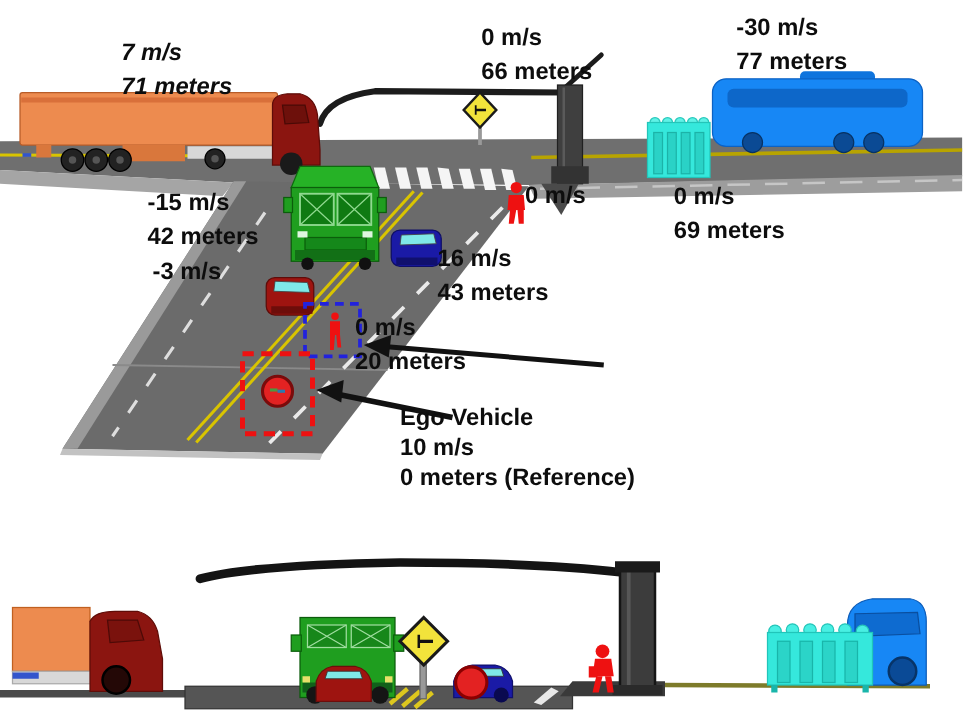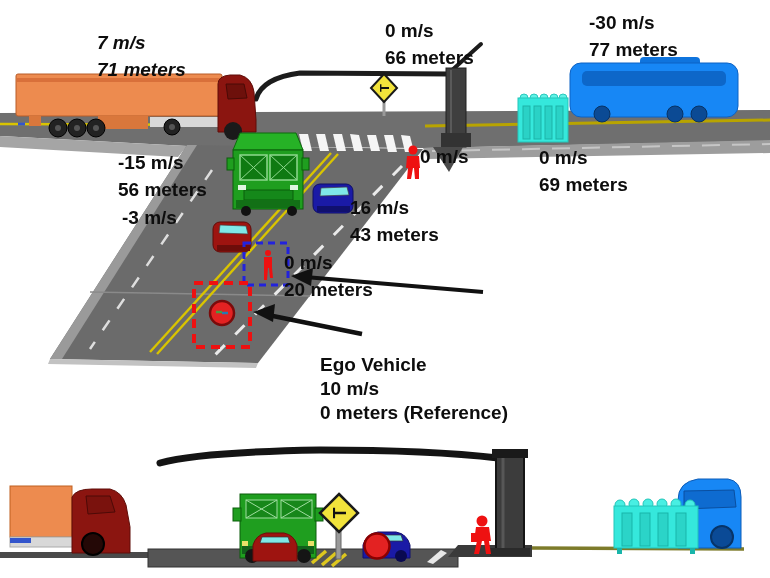--- a/index.html
+++ b/index.html
@@ -7,21 +7,21 @@
     position:relative; width:770px; height:578px; background:#ffffff;
     overflow:hidden; font-family:"Liberation Sans", sans-serif;
   }
   .scene { position:absolute; left:0; top:0; }
   .lbl {
     position:absolute; font-weight:bold; font-size:19px; line-height:27px;
     color:#0d0d0d; white-space:nowrap; z-index:5;
   }
   .lbl.center { text-align:left; }
   .lbl span { display:block; }
-  .ego-lbl { line-height:24px;margin-top:30px; }
+  .ego-lbl { line-height:24px; }
 </style>
 </head>
 <body>
 
 <div class="canvas">
 
 <svg class="scene" width="770" height="578" viewBox="0 0 770 578">
 
   <g>
 
@@ -271,21 +271,21 @@
   <span>66 meters</span>
 </div>
 
 <div class="lbl" style="left:589px; top:9px;">
   <span>-30 m/s</span>
   <span>77 meters</span>
 </div>
 
 <div class="lbl center" style="left:118px; top:149px; width:130px;">
   <span>-15 m/s</span>
-  <span>56 meters</span>
+  <span>42 meters</span>
 </div>
 
 <div class="lbl" style="left:122px; top:204px;">
   <span>-3 m/s</span>
 </div>
 
 <div class="lbl" style="left:350px; top:194px;">
   <span>16 m/s</span>
   <span>43 meters</span>
 </div>

